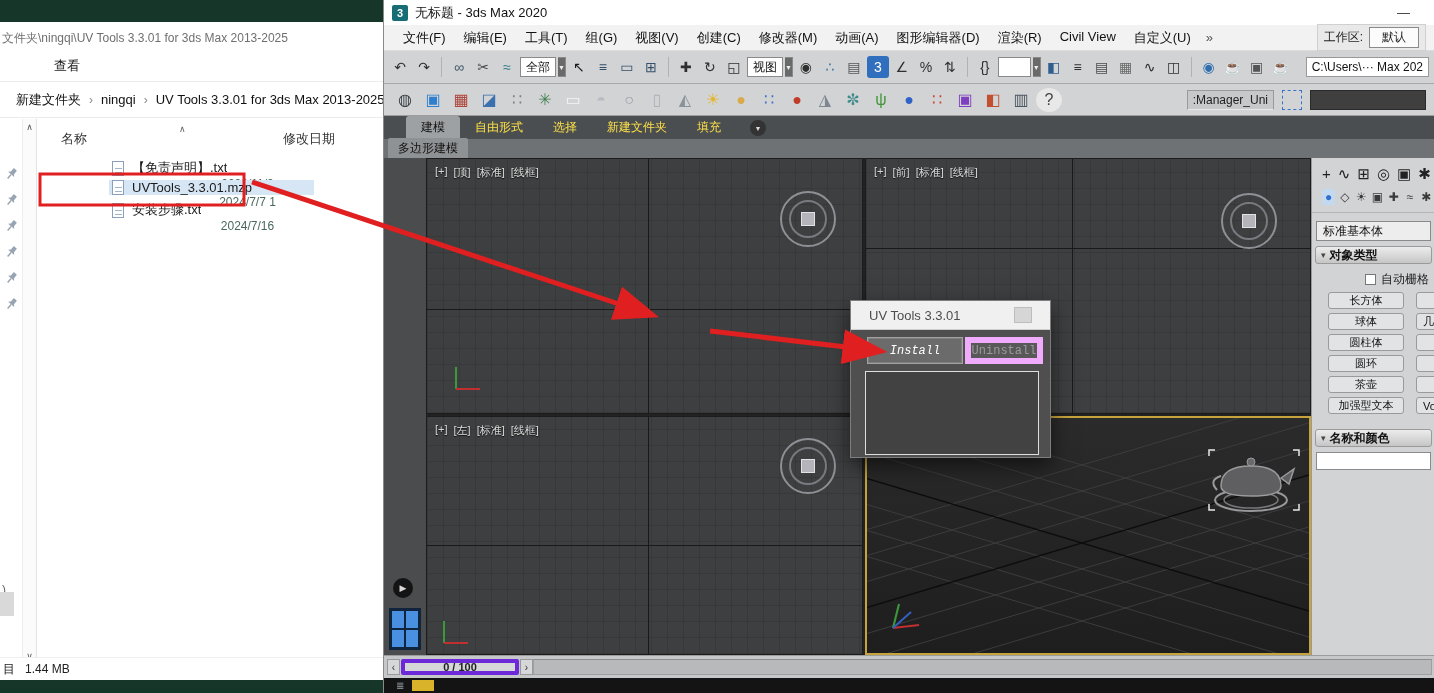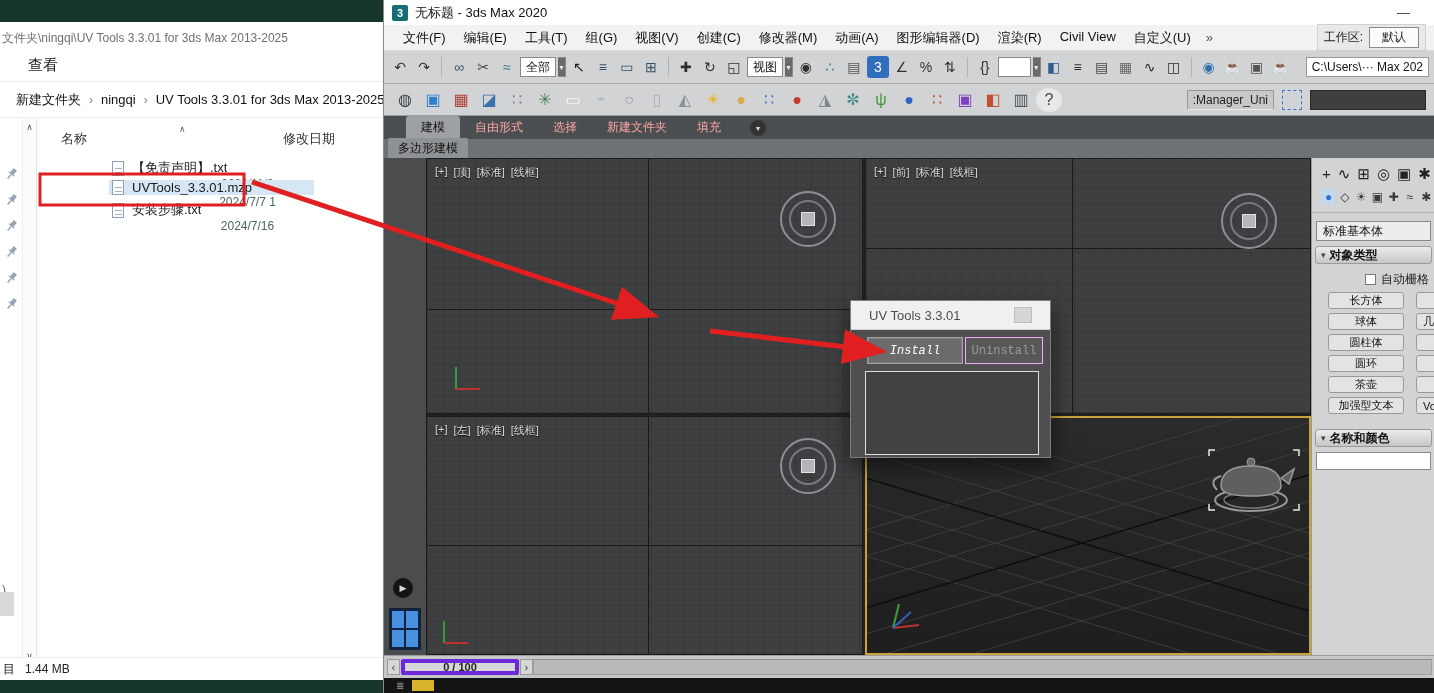--- a/index.html
+++ b/index.html
@@ -5,22 +5,22 @@
   * { margin:0; padding:0; box-sizing:border-box; }
   html,body { background:#777; }
   .screen{ position:relative; width:1434px; height:693px; background:#ffffff; overflow:hidden;
            font-family:"Liberation Sans", sans-serif; }
 
   
   .explorer{ position:absolute; left:0; top:0; width:383px; height:693px; background:#fff; }
   .ex-titlebar{ height:22px; background:#17362a; }
   .ex-pathrow{ height:28px; background:#fff; color:#6f6f6f; font-size:12px; padding:8px 2px 0 2px;
                white-space:nowrap; overflow:hidden; }
-  .ex-menubar{ height:32px; border-bottom:1px solid #ececec; font-size:15px; color:#1a1a1a;
-               display:flex; align-items:center; padding-left:22px; }
+  .ex-menubar{ height:32px; border-bottom:1px solid #ececec; font-size:13px; color:#1a1a1a;
+               display:flex; align-items:center; padding-left:48px; }
   .ex-menubar .mitem{ padding:2px 6px; }
   .ex-breadcrumb{ height:36px; border-bottom:1px solid #ececec; display:flex; align-items:center;
                   font-size:13px; color:#111; padding-left:10px; }
   .crumb{ padding:3px 6px; white-space:nowrap; }
   .csep{ color:#888; padding:0 2px; font-size:12px; }
   .ex-body{ position:absolute; top:119px; bottom:29px; left:0; right:0; display:flex; overflow:hidden; }
   .ex-rail{ width:22px; display:flex; flex-direction:column; align-items:center; padding-top:48px; gap:12px; }
   .pin{ width:13px; height:14px; transform:rotate(40deg); opacity:.85; }
   .ex-scroll{ width:15px; background:#fbfbfb; border-left:1px solid #eee; border-right:1px solid #e3e3e3;
               display:flex; flex-direction:column; justify-content:space-between; align-items:center;
@@ -78,21 +78,21 @@
              color:#111; display:flex; align-items:center; white-space:nowrap; }
   .mx-tb2{ height:32px; background:#d2d3d4; border-bottom:1px solid #9e9e9e; display:flex;
            align-items:center; gap:4px; padding:0 8px; overflow:hidden; }
   .ico2{ width:26px; height:24px; display:flex; align-items:center; justify-content:center; font-size:16px; }
   .mgr-fld{ height:20px; background:#c7c8c9; border:1px solid #9a9a9a; border-bottom-color:#e8e8e8;
             font-size:12px; color:#222; display:flex; align-items:center; padding:0 5px; margin-left:auto; }
   .dash-btn{ width:20px; height:20px; border:1px dashed #3a6fd0; margin:0 4px; }
   .dark-fld{ width:116px; height:20px; background:#3f3f3f; border:1px solid #2a2a2a; }
   .mx-rtabs{ height:23px; background:#4b4e50; display:flex; align-items:flex-end; padding-left:22px;
              font-size:12px; }
-  .rtab{ padding:3px 15px; color:#fca5a5; }
+  .rtab{ padding:3px 15px; color:#fde047; }
   .rtab.active{ background:#9ea1a3; color:#151515; border-radius:3px 3px 0 0; }
   .rover{ width:16px; height:16px; border-radius:50%; background:#333; color:#ddd; font-size:7px;
           display:flex; align-items:center; justify-content:center; margin:0 0 3px 14px; }
   .mx-rsub{ height:19px; background:#6f7274; display:flex; align-items:center; padding-left:4px; }
   .rsubtab{ background:#8f9294; color:#141414; font-size:12px; padding:2px 10px; border-radius:2px 2px 0 0; }
 
   
   .mx-vstrip{ position:absolute; left:0; top:158px; width:42px; height:497px; background:#4a4c4e; }
   .vs-arrow{ position:absolute; left:9px; top:420px; width:20px; height:20px; border-radius:50%;
              background:#141414; color:#d8d8d8; font-size:9px; display:flex; align-items:center;
@@ -166,21 +166,21 @@
   .dlg{ position:absolute; left:466px; top:300px; width:201px; height:158px; background:#4f4f4f;
         border:1px solid #7d7d7d; box-shadow:0 8px 20px rgba(0,0,0,.55); z-index:20; }
   .dlg-title{ height:29px; background:#f0f0f0; display:flex; align-items:center; padding:0 18px;
               font-size:13px; color:#4d4d4d; border-bottom:1px solid #cfcfcf; }
   .dlg-close{ width:18px; height:16px; background:#d6d6d6; border:1px solid #bdbdbd; margin-left:auto; }
   .dlg-btn{ position:absolute; font-family:"Liberation Mono", monospace; font-size:12px;
             display:flex; align-items:center; justify-content:center; }
   .dlg-install{ left:16px; top:36px; width:96px; height:27px; background:#6b6b6b; color:#fff;
                 border:1px solid #a2a2a2; box-shadow:inset 0 0 0 1px #7e7e7e;font-style:italic; }
   .dlg-uninstall{ left:114px; top:36px; width:78px; height:27px; background:#585858; color:#9b9b9b;
-                  border:1px solid #f0abfc; }
+                  border:6px solid #f0abfc; }
   .dlg-list{ position:absolute; left:14px; top:70px; width:174px; height:84px; background:#424242;
              border:1px solid #dedede; }
 
   
   .annot{ position:absolute; left:0; top:0; z-index:50; pointer-events:none; }
 </style>
 </head>
 <body>
 
 <div class="screen">

